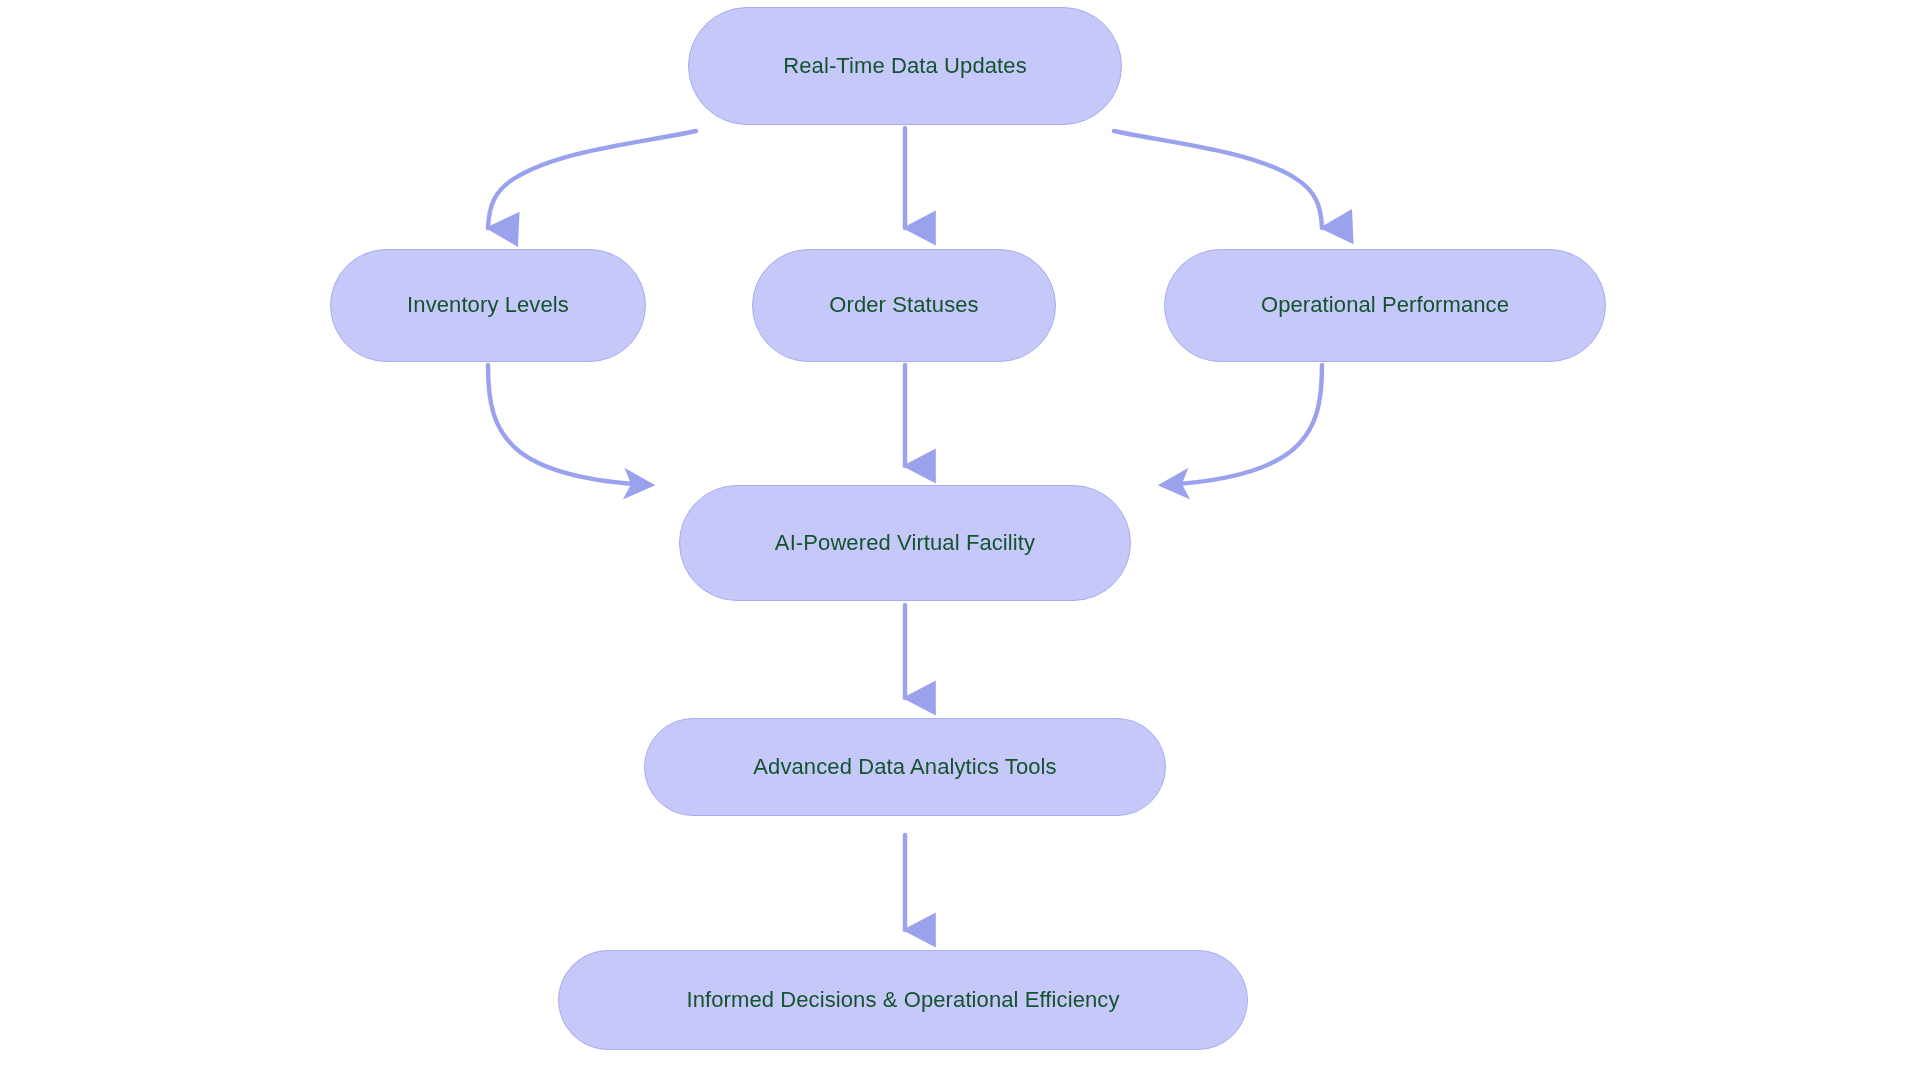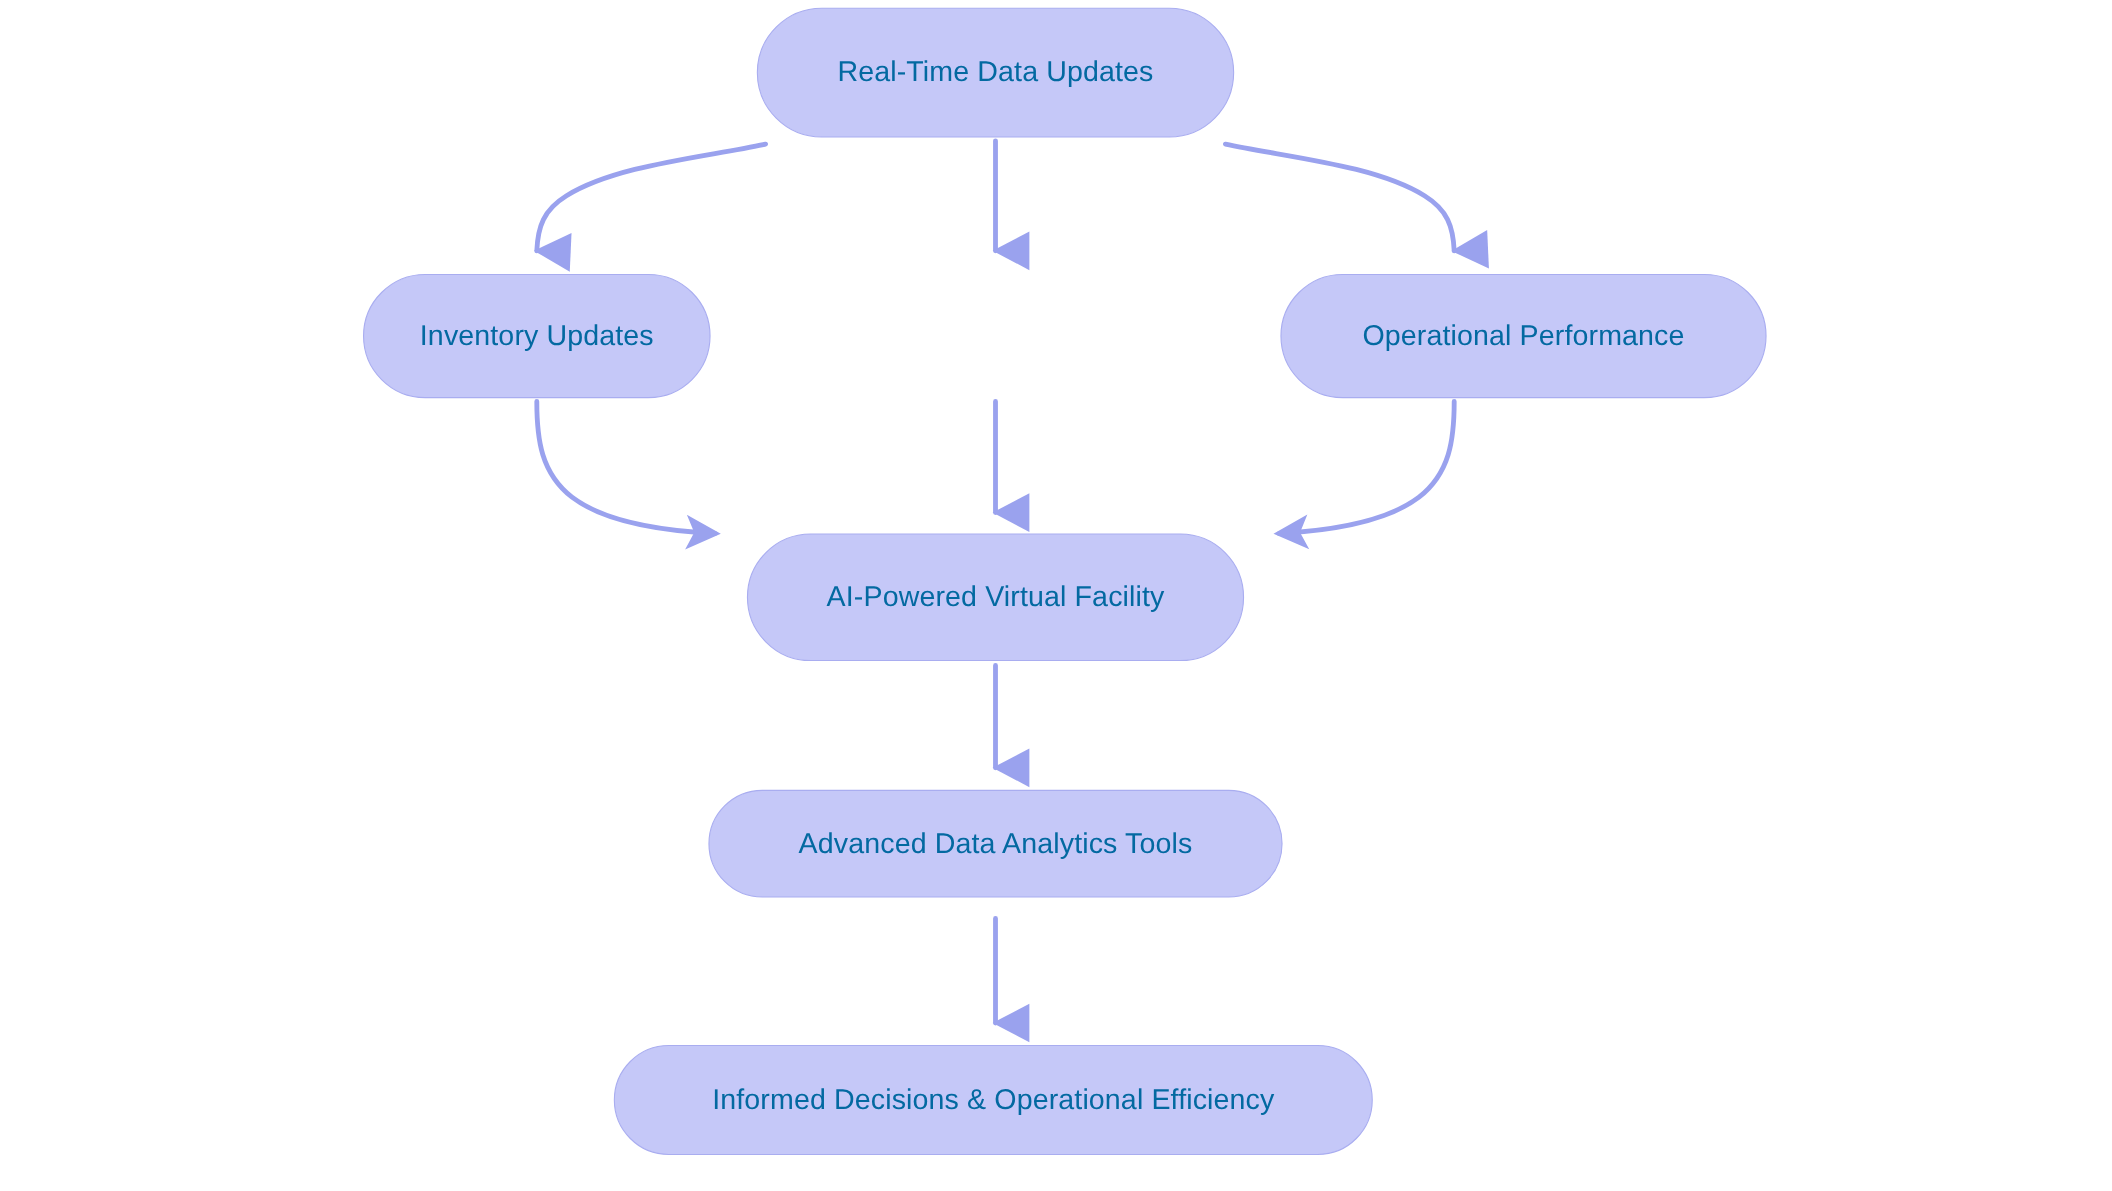--- a/index.html
+++ b/index.html
@@ -33,22 +33,22 @@
     box-sizing: border-box;
     background: #c5c8f8;
     border: 1.6px solid #a9adf0;
     border-radius: 999px;
     display: flex;
     align-items: center;
     justify-content: center;
     text-align: center;
   }
   .node-label {
-    color: #0369a1;
-    font-size: 26px;
+    color: #14532d;
+    font-size: 22px;
     font-weight: 400;
     letter-spacing: 0.1px;
     line-height: 1.2;
     white-space: nowrap;
     font-family: "Liberation Sans", "DejaVu Sans", sans-serif;
   }
   
   #node-root         { left: 688px;  top: 7px;    width: 434px; height: 118px; }
   #node-inventory    { left: 330px;  top: 249px;  width: 316px; height: 113px; }
   #node-orders       { left: 752px;  top: 249px;  width: 304px; height: 113px; }
@@ -90,23 +90,26 @@
 
       <path d="M 905,835 L 905,930" marker-end="url(#arrow-down)"></path>
     </g>
   </svg>
 
   <div class="node" id="node-root">
     <span class="node-label">Real-Time Data Updates</span>
   </div>
 
   <div class="node" id="node-inventory">
-    <span class="node-label">Inventory Updates</span>
+    <span class="node-label">Inventory Levels</span>
   </div>
 
+  <div class="node" id="node-orders">
+    <span class="node-label">Order Statuses</span>
+  </div>
 
   <div class="node" id="node-operational">
     <span class="node-label">Operational Performance</span>
   </div>
 
   <div class="node" id="node-facility">
     <span class="node-label">AI-Powered Virtual Facility</span>
   </div>
 
   <div class="node" id="node-analytics">

